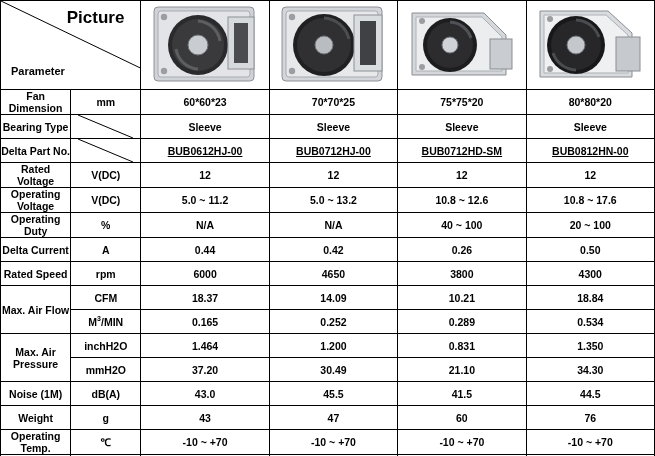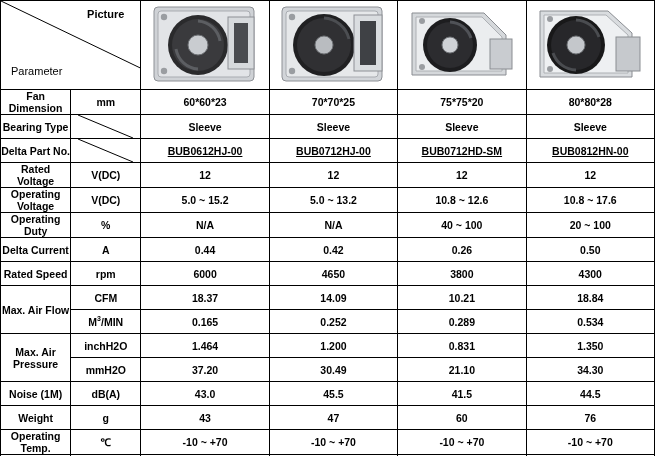--- a/index.html
+++ b/index.html
@@ -41,29 +41,29 @@
     position: absolute;
     top: 0; left: 0;
     width: 100%; height: 100%;
     overflow: hidden;
   }
   .header-cell .diag svg { display: block; }
   .lbl-picture {
     position: absolute;
     top: 7px;
     right: 16px;
-    font-size: 11px;
+    font-size: 17px;
     font-weight: bold;
   }
   .lbl-parameter {
     position: absolute;
     bottom: 12px;
     left: 10px;
     font-size: 11px;
-    font-weight: normal;
+    font-weight: bold;
   }
   .unit-blank {
     position: relative;
     padding: 0;
   }
   .unit-blank .diag {
     position: absolute;
     top: 0; left: 0;
     width: 100%; height: 100%;
   }
@@ -174,21 +174,21 @@
         </div>
       </td>
     </tr>
 
     <tr class="data-row">
       <td class="col-param param-label">Fan Dimension</td>
       <td class="col-unit unit-label">mm</td>
       <td class="col-data value">60*60*23</td>
       <td class="col-data value">70*70*25</td>
       <td class="col-data value">75*75*20</td>
-      <td class="col-data value">80*80*28</td>
+      <td class="col-data value">80*80*20</td>
     </tr>
 
     <tr class="data-row">
       <td class="col-param param-label">Bearing Type</td>
       <td class="col-unit unit-blank">
         <span class="diag">
           <svg width="55" height="23" viewBox="0 0 55 23">
               <line x1="0" y1="0" x2="55" y2="23" stroke="#000000" stroke-width="1"></line>
             </svg>
         </span>
@@ -219,21 +219,21 @@
       <td class="col-unit unit-label">V(DC)</td>
       <td class="col-data value">12</td>
       <td class="col-data value">12</td>
       <td class="col-data value">12</td>
       <td class="col-data value">12</td>
     </tr>
 
     <tr class="data-row">
       <td class="col-param param-label">Operating Voltage</td>
       <td class="col-unit unit-label">V(DC)</td>
-      <td class="col-data value">5.0 ~ 15.2</td>
+      <td class="col-data value">5.0 ~ 11.2</td>
       <td class="col-data value">5.0 ~ 13.2</td>
       <td class="col-data value">10.8 ~ 12.6</td>
       <td class="col-data value">10.8 ~ 17.6</td>
     </tr>
 
     <tr class="data-row">
       <td class="col-param param-label">Operating Duty</td>
       <td class="col-unit unit-label">%</td>
       <td class="col-data value">N/A</td>
       <td class="col-data value">N/A</td>

